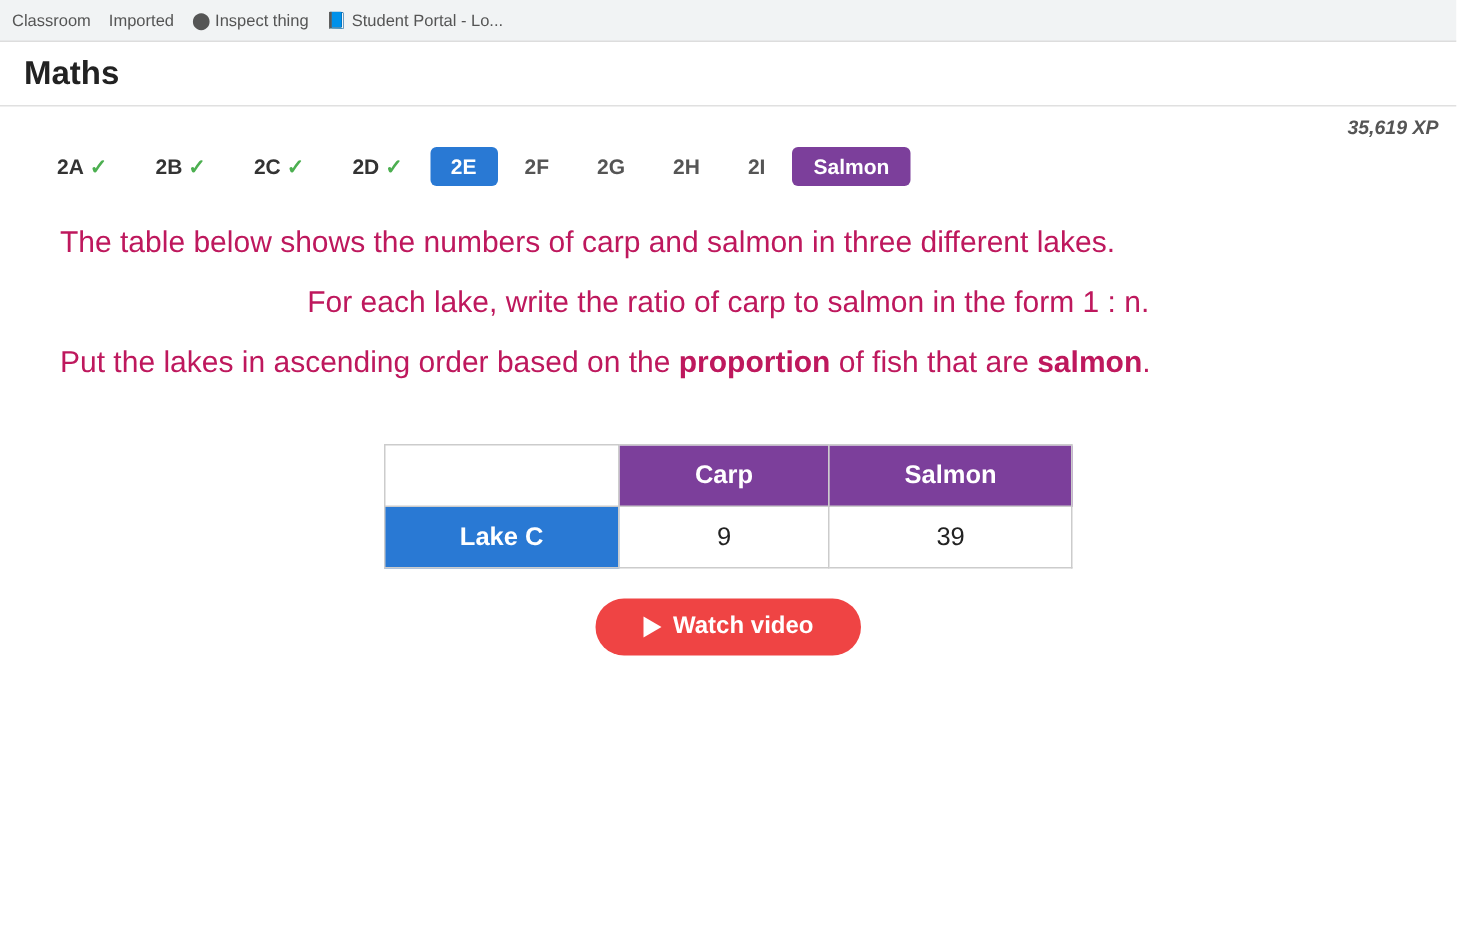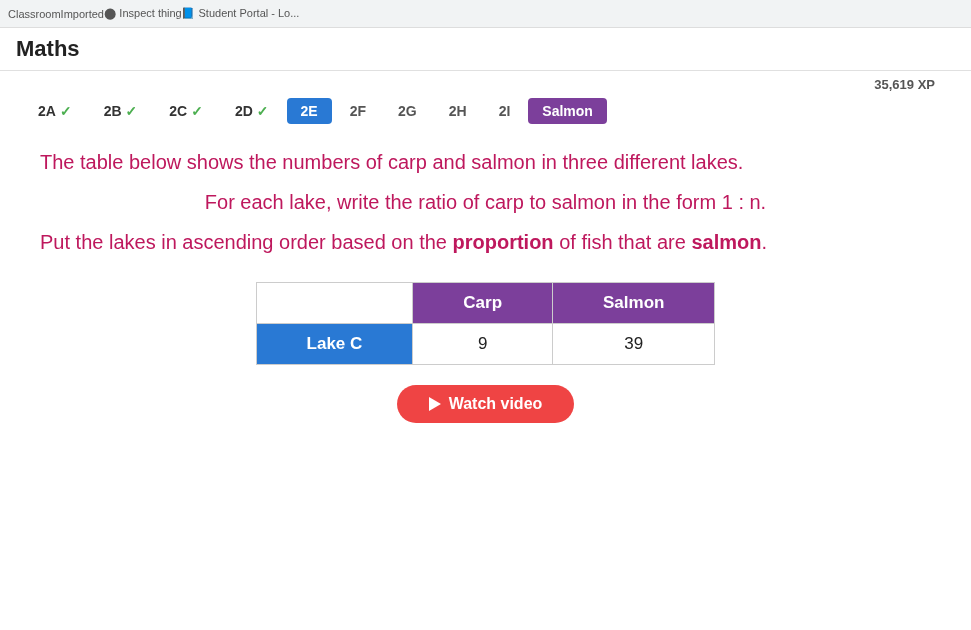--- a/index.html
+++ b/index.html
@@ -14,41 +14,43 @@
 
     
     .browser-bar {
       background: #f1f3f4;
       height: 28px;
       display: flex;
       align-items: center;
       padding: 0 8px;
       font-size: 11px;
       color: #555;
+      gap: 12px;
       border-bottom: 1px solid #ddd;
     }
     .browser-bar span { display: flex; align-items: center; gap: 4px; }
 
     
     .app-header {
       background: #fff;
       padding: 8px 16px;
       border-bottom: 1px solid #e0e0e0;
     }
     .app-title {
       font-size: 22px;
       font-weight: bold;
       color: #222;
     }
 
     
     .xp-row {
       display: flex;
       justify-content: flex-end;
-      padding: 6px 36px 0 24px;
+      padding: 6px 12px 0 24px;
+      font-style: italic;
     }
     .xp-badge {
       font-size: 13px;
       font-weight: bold;
       color: #555;
     }
 
     
     .nav-tabs {
       display: flex;
@@ -104,20 +106,21 @@
 
     
     .table-wrapper {
       display: flex;
       justify-content: center;
       margin-top: 24px;
     }
     .fish-table {
       border-collapse: collapse;
       min-width: 360px;
+      margin-top: 14px;
     }
     .fish-table th {
       background: #7c3f9b;
       color: #fff;
       font-size: 17px;
       font-weight: bold;
       padding: 10px 50px;
       text-align: center;
       border: 1px solid #ccc;
     }

